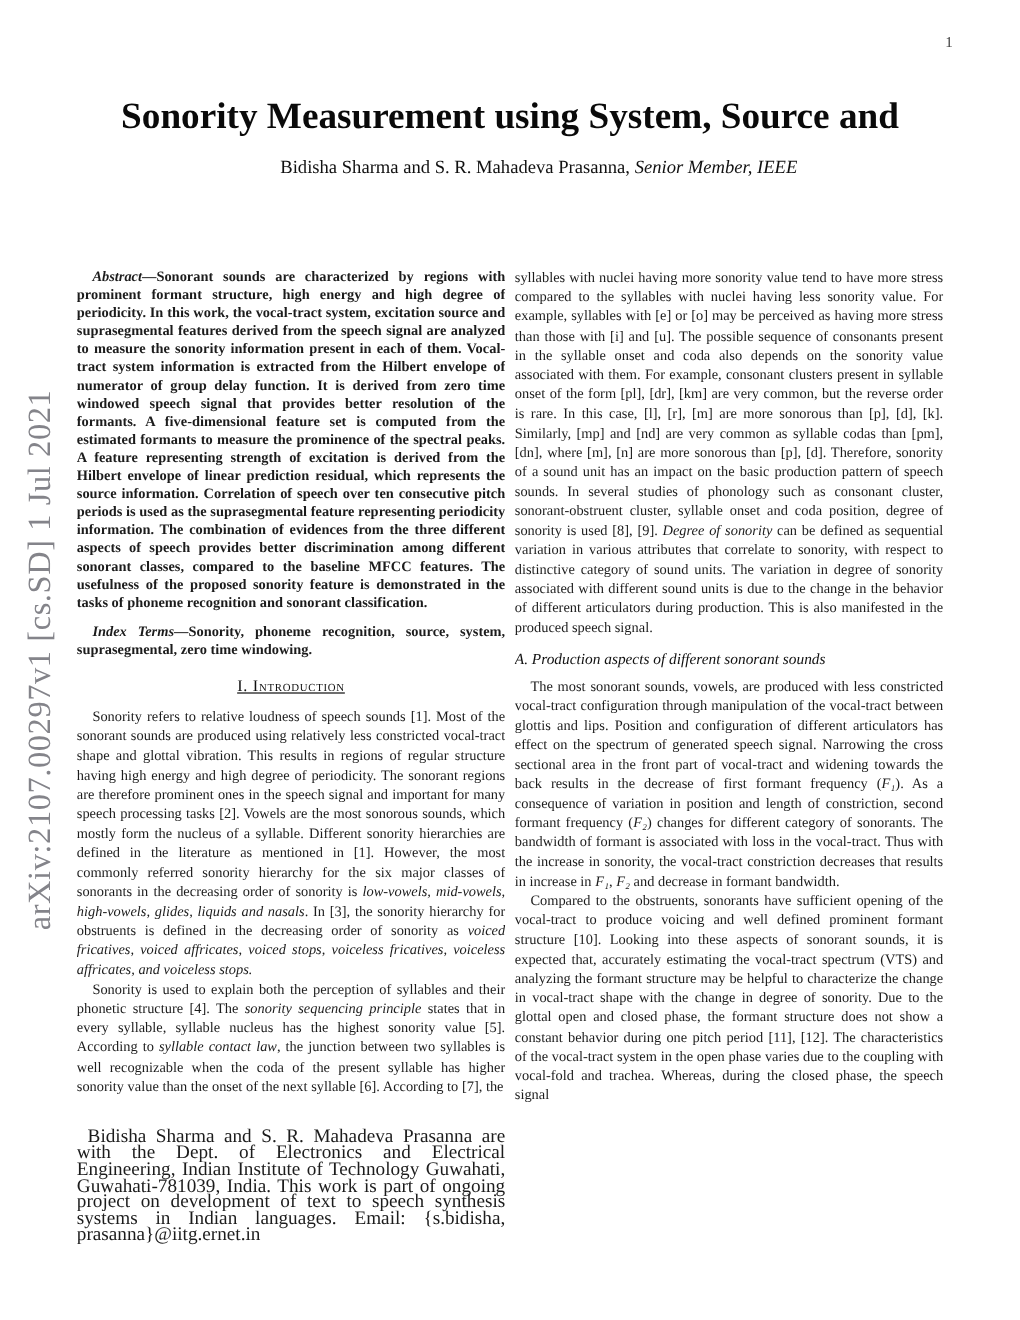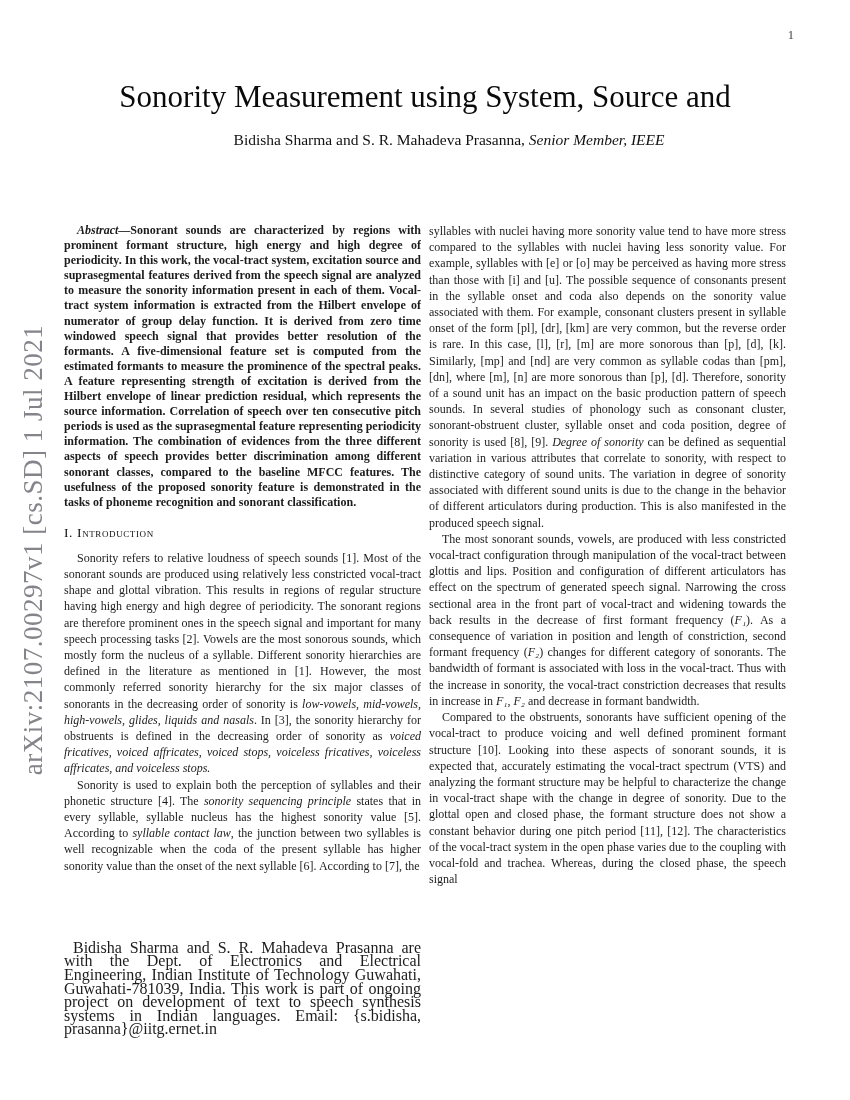--- a/index.html
+++ b/index.html
@@ -12,39 +12,39 @@
   }
   .arxiv-strip{
     position:absolute;left:33px;top:550px;
     transform:translate(-50%,-50%) rotate(-90deg);
     white-space:nowrap;font-size:27px;color:#84848a;letter-spacing:0.5px;
   }
   .paper-header{
     position:absolute;top:76px;left:0;right:0;text-align:center;
   }
   .paper-title{
-    font-size:31px;line-height:41px;font-weight:400;color:#0a0a0a;margin:0;
+    font-size:31px;line-height:41px;font-weight:700;color:#0a0a0a;margin:0;
   }
   .paper-authors{
     margin-top:14px;font-size:15.5px;color:#111;margin-left:48px;
   }
   .columns{
     position:absolute;top:223px;left:64px;width:728px;bottom:48px;
     display:flex;gap:8px;
   }
   .col{width:357px;position:relative;overflow:hidden;}
   .abstract-par, .index-par{
     font-weight:bold;font-size:12px;line-height:15.1px;text-align:justify;
     text-indent:13px;margin:0;
   }
   .index-par{margin-top:9px;}
   .lbl-italic{font-style:italic;}
   .sec-heading{
-    font-variant:small-caps;font-size:13.5px;
-    letter-spacing:0.6px;margin-top:15px;margin-bottom:9px;color:#101010;
+    text-align:center;font-variant:small-caps;font-size:13.5px;
+    letter-spacing:0.6px;margin-top:15px;margin-bottom:9px;color:#101010;text-decoration:underline;
   }
   .body-par{
     font-size:12px;line-height:16.2px;text-align:justify;margin:0;
   }
   .indent{text-indent:13px;}
   .i{font-style:italic;}
   .subsec-heading{
     font-style:italic;font-size:12.8px;margin-top:11px;margin-bottom:7px;
     color:#101010;
   }
@@ -65,32 +65,34 @@
   <h1 class="paper-title"><span>Sonority Measurement using System, Source and</span><br>
   </h1>
   <div class="paper-authors"><span>Bidisha Sharma and S. R. Mahadeva Prasanna, </span><span class="i">Senior Member, IEEE</span></div>
 </div>
 
 <div class="columns">
 
   <div class="col">
     <p class="abstract-par"><span class="lbl-italic">Abstract</span><span>—Sonorant sounds are characterized by regions with prominent formant structure, high energy and high degree of periodicity. In this work, the vocal-tract system, excitation source and suprasegmental features derived from the speech signal are analyzed to measure the sonority information present in each of them. Vocal-tract system information is extracted from the Hilbert envelope of numerator of group delay function. It is derived from zero time windowed speech signal that provides better resolution of the formants. A five-dimensional feature set is computed from the estimated formants to measure the prominence of the spectral peaks. A feature representing strength of excitation is derived from the Hilbert envelope of linear prediction residual, which represents the source information. Correlation of speech over ten consecutive pitch periods is used as the suprasegmental feature representing periodicity information. The combination of evidences from the three different aspects of speech provides better discrimination among different sonorant classes, compared to the baseline MFCC features. The usefulness of the proposed sonority feature is demonstrated in the tasks of phoneme recognition and sonorant classification.</span></p>
 
+    <p class="index-par"><span class="lbl-italic">Index Terms</span><span>—Sonority, phoneme recognition, source, system, suprasegmental, zero time windowing.</span></p>
 
     <div class="sec-heading">I. Introduction</div>
 
     <p class="body-par indent"><span>Sonority refers to relative loudness of speech sounds [1]. Most of the sonorant sounds are produced using relatively less constricted vocal-tract shape and glottal vibration. This results in regions of regular structure having high energy and high degree of periodicity. The sonorant regions are therefore prominent ones in the speech signal and important for many speech processing tasks [2]. Vowels are the most sonorous sounds, which mostly form the nucleus of a syllable. Different sonority hierarchies are defined in the literature as mentioned in [1]. However, the most commonly referred sonority hierarchy for the six major classes of sonorants in the decreasing order of sonority is </span><span class="i">low-vowels, mid-vowels, high-vowels, glides, liquids and nasals</span><span>. In [3], the sonority hierarchy for obstruents is defined in the decreasing order of sonority as </span><span class="i">voiced fricatives, voiced affricates, voiced stops, voiceless fricatives, voiceless affricates, and voiceless stops.</span></p>
 
     <p class="body-par indent"><span>Sonority is used to explain both the perception of syllables and their phonetic structure [4]. The </span><span class="i">sonority sequencing principle</span><span> states that in every syllable, syllable nucleus has the highest sonority value [5]. According to </span><span class="i">syllable contact law</span><span>, the junction between two syllables is well recognizable when the coda of the present syllable has higher sonority value than the onset of the next syllable [6]. According to [7], the</span></p>
 
     <p class="footnote">Bidisha Sharma and S. R. Mahadeva Prasanna are with the Dept. of Electronics and Electrical Engineering, Indian Institute of Technology Guwahati, Guwahati-781039, India. This work is part of ongoing project on development of text to speech synthesis systems in Indian languages. Email: {s.bidisha, prasanna}@iitg.ernet.in</p>
   </div>
 
   <div class="col">
     <p class="body-par"><span>syllables with nuclei having more sonority value tend to have more stress compared to the syllables with nuclei having less sonority value. For example, syllables with [e] or [o] may be perceived as having more stress than those with [i] and [u]. The possible sequence of consonants present in the syllable onset and coda also depends on the sonority value associated with them. For example, consonant clusters present in syllable onset of the form [pl], [dr], [km] are very common, but the reverse order is rare. In this case, [l], [r], [m] are more sonorous than [p], [d], [k]. Similarly, [mp] and [nd] are very common as syllable codas than [pm], [dn], where [m], [n] are more sonorous than [p], [d]. Therefore, sonority of a sound unit has an impact on the basic production pattern of speech sounds. In several studies of phonology such as consonant cluster, sonorant-obstruent cluster, syllable onset and coda position, degree of sonority is used [8], [9]. </span><span class="i">Degree of sonority</span><span> can be defined as sequential variation in various attributes that correlate to sonority, with respect to distinctive category of sound units. The variation in degree of sonority associated with different sound units is due to the change in the behavior of different articulators during production. This is also manifested in the produced speech signal.</span></p>
 
+    <div class="subsec-heading">A. Production aspects of different sonorant sounds</div>
 
     <p class="body-par indent"><span>The most sonorant sounds, vowels, are produced with less constricted vocal-tract configuration through manipulation of the vocal-tract between glottis and lips. Position and configuration of different articulators has effect on the spectrum of generated speech signal. Narrowing the cross sectional area in the front part of vocal-tract and widening towards the back results in the decrease of first formant frequency (</span><span class="i">F₁</span><span>). As a consequence of variation in position and length of constriction, second formant frequency (</span><span class="i">F₂</span><span>) changes for different category of sonorants. The bandwidth of formant is associated with loss in the vocal-tract. Thus with the increase in sonority, the vocal-tract constriction decreases that results in increase in </span><span class="i">F₁</span><span>, </span><span class="i">F₂</span><span> and decrease in formant bandwidth.</span></p>
 
     <p class="body-par indent">Compared to the obstruents, sonorants have sufficient opening of the vocal-tract to produce voicing and well defined prominent formant structure [10]. Looking into these aspects of sonorant sounds, it is expected that, accurately estimating the vocal-tract spectrum (VTS) and analyzing the formant structure may be helpful to characterize the change in vocal-tract shape with the change in degree of sonority. Due to the glottal open and closed phase, the formant structure does not show a constant behavior during one pitch period [11], [12]. The characteristics of the vocal-tract system in the open phase varies due to the coupling with vocal-fold and trachea. Whereas, during the closed phase, the speech signal</p>
   </div>
 
 </div>
 
 </body></html>

